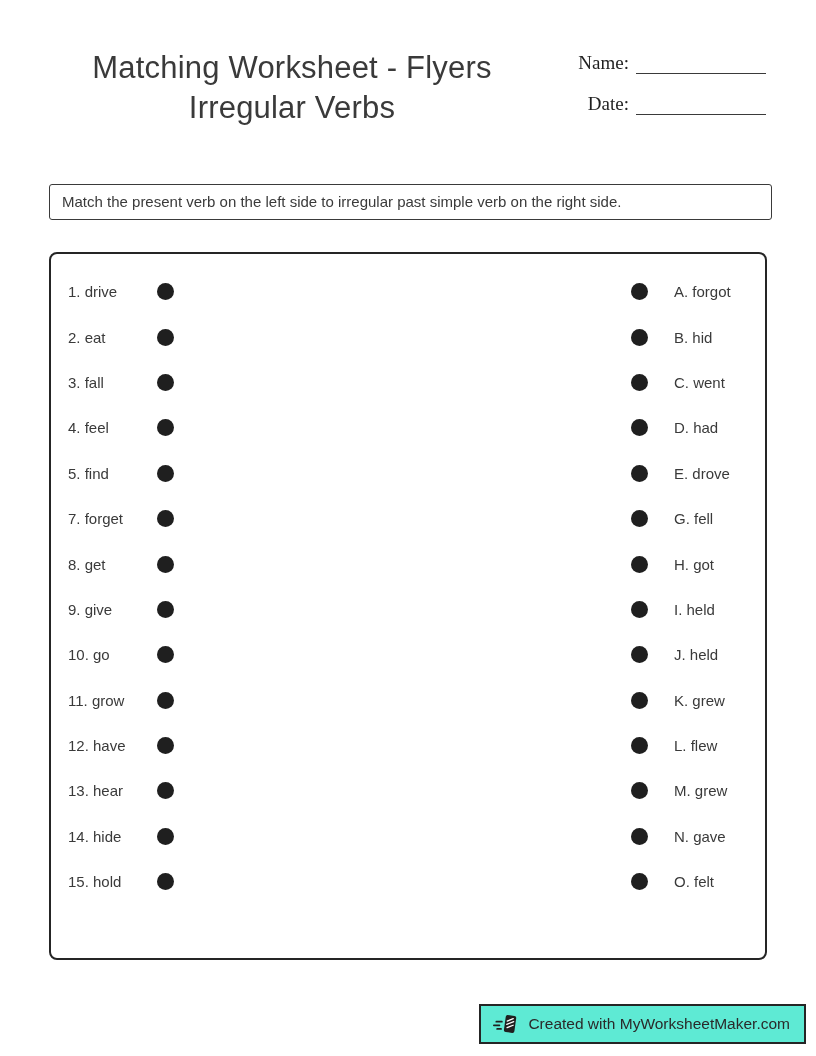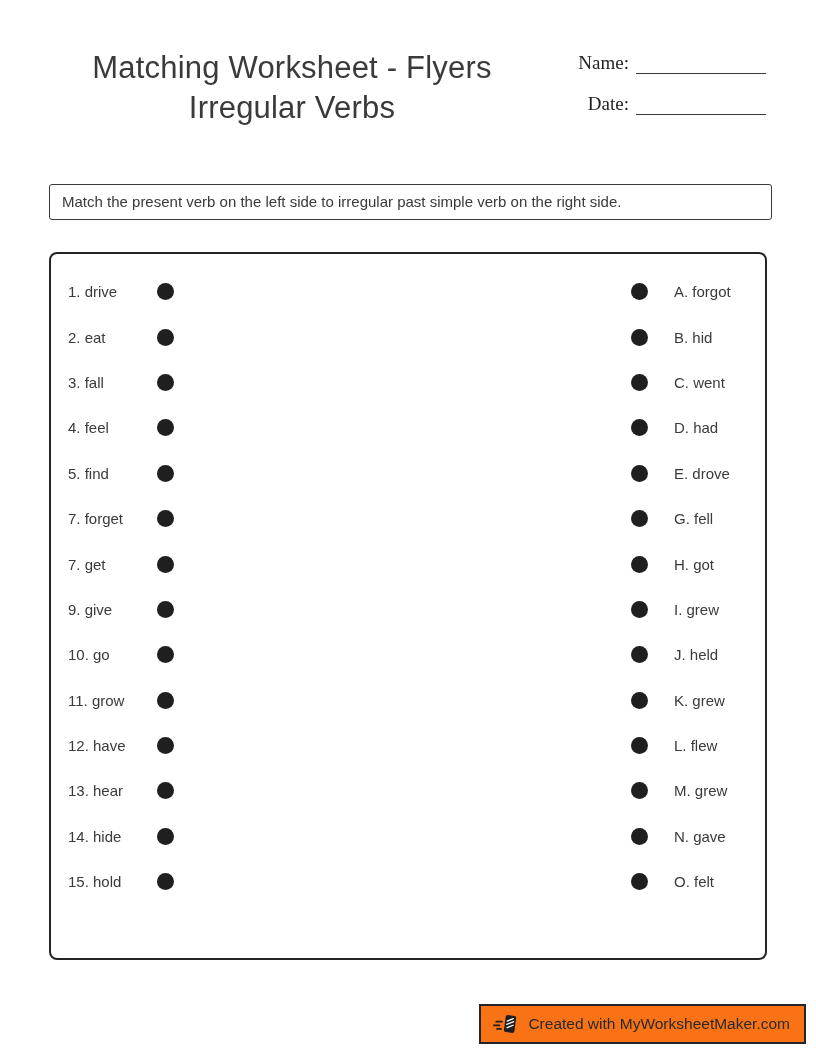--- a/index.html
+++ b/index.html
@@ -88,21 +88,21 @@
     top: 1004px;
     right: 10px;
     height: 40px;
     border: 2px solid #252525;
     display: flex;
     align-items: center;
     gap: 9px;
     padding: 0 14px 0 12px;
     font-size: 15.5px;
     color: #2a2a2a;
-    background: #f97316;
+    background: #5eead4;
     justify-content: center;
   }
   .footer-icon { display: inline-flex; }
 </style>
 </head>
 <body>
 
 <div class="page">
 
   <div class="header-row">
@@ -166,34 +166,34 @@
       </div>
       <div class="match-row">
         <span class="match-label">7. forget</span>
         <span class="dot"></span>
         <span class=""></span>
         <span class="dot"></span>
         <span class=""></span>
         <span class="match-label">G. fell</span>
       </div>
       <div class="match-row">
-        <span class="match-label">7. get</span>
+        <span class="match-label">8. get</span>
         <span class="dot"></span>
         <span class=""></span>
         <span class="dot"></span>
         <span class=""></span>
         <span class="match-label">H. got</span>
       </div>
       <div class="match-row">
         <span class="match-label">9. give</span>
         <span class="dot"></span>
         <span class=""></span>
         <span class="dot"></span>
         <span class=""></span>
-        <span class="match-label">I. grew</span>
+        <span class="match-label">I. held</span>
       </div>
       <div class="match-row">
         <span class="match-label">10. go</span>
         <span class="dot"></span>
         <span class=""></span>
         <span class="dot"></span>
         <span class=""></span>
         <span class="match-label">J. held</span>
       </div>
       <div class="match-row">

